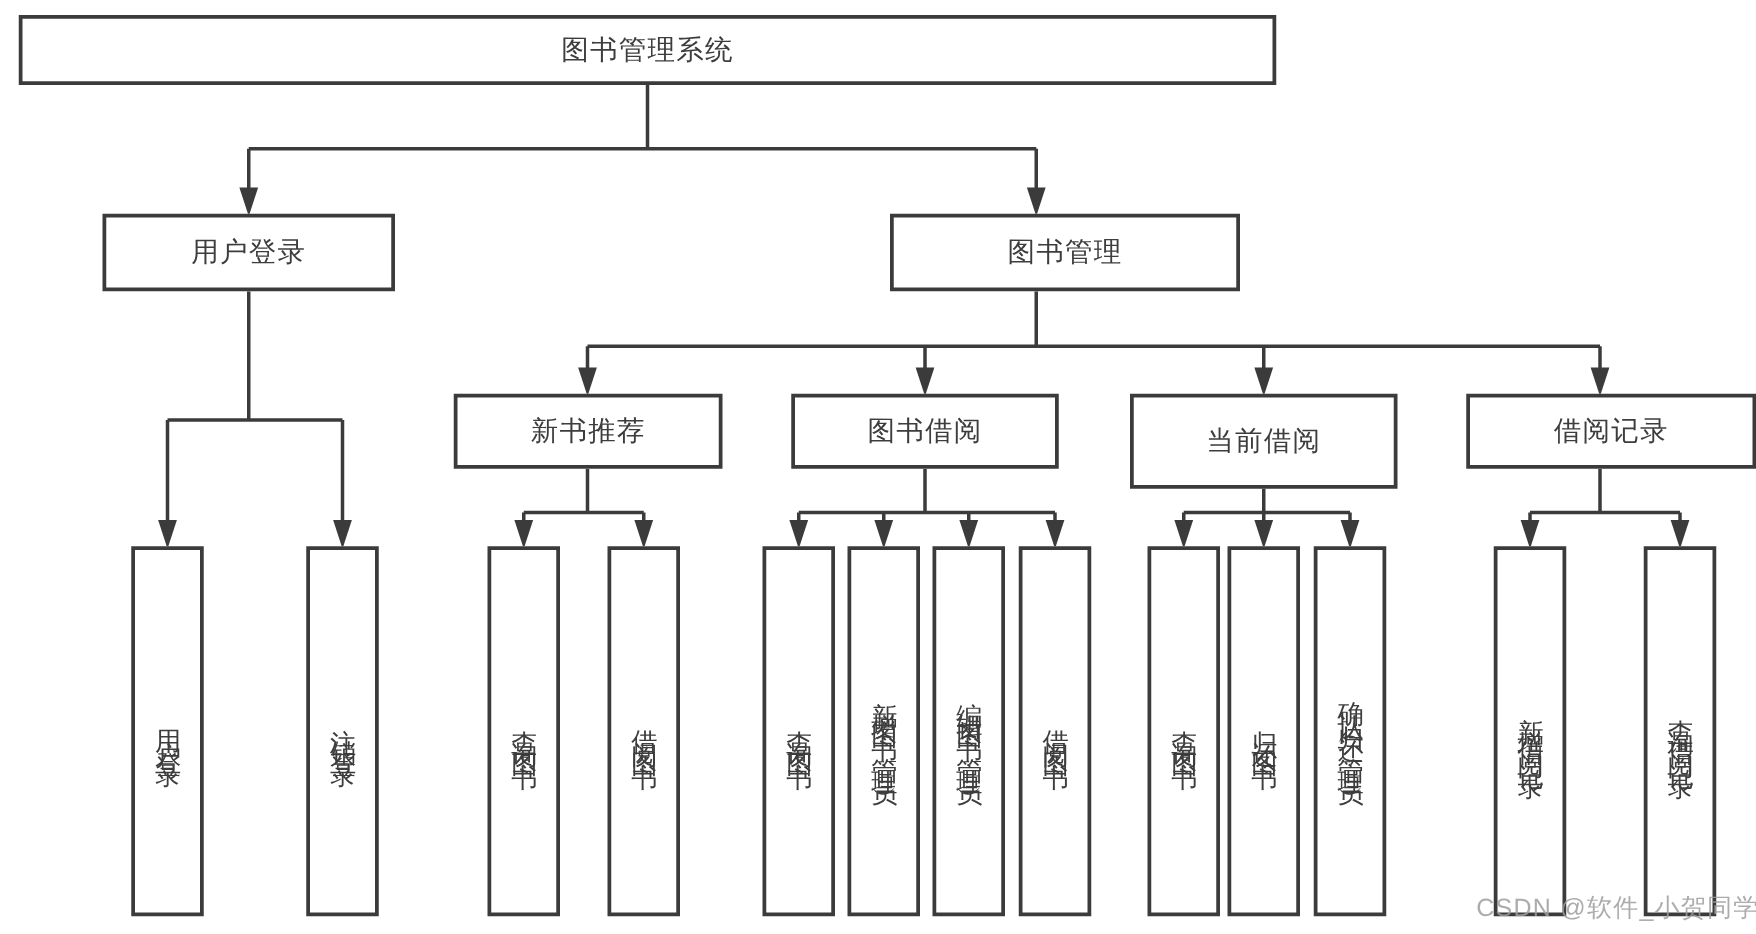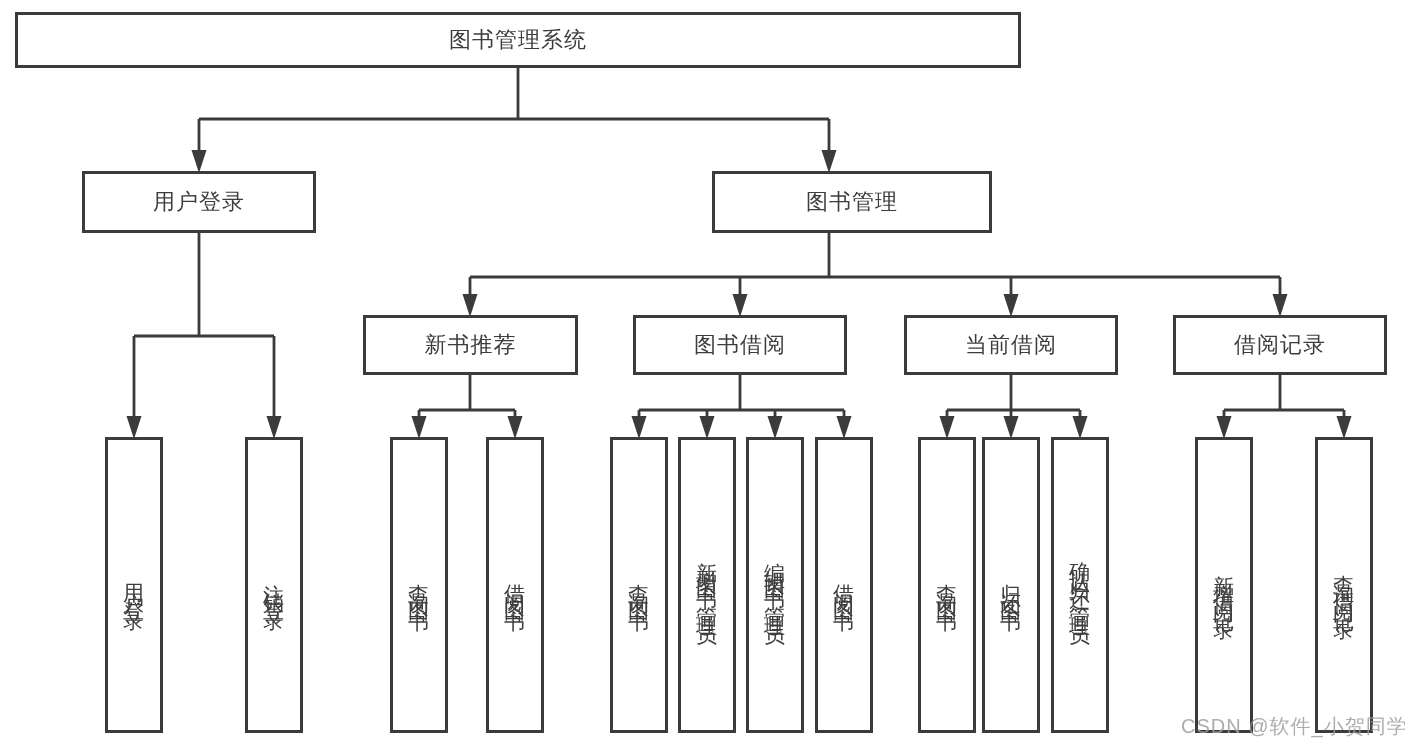--- a/index.html
+++ b/index.html
@@ -117,24 +117,24 @@
   <div class="node hnode" style="left:712px;top:171px;width:280px;height:62px">
     <span class="lbl">图书管理</span>
   </div>
 
   <div class="node hnode" style="left:633px;top:315px;width:214px;height:60px">
     <span class="lbl">图书借阅</span>
   </div>
   <div class="node hnode" style="left:363px;top:315px;width:215px;height:60px">
     <span class="lbl">新书推荐</span>
   </div>
-  <div class="node hnode" style="left:904px;top:315px;width:214px;height:60px">
+  <div class="node hnode" style="left:904px;top:315px;width:214px;height:76px">
     <span class="lbl">当前借阅</span>
   </div>
-  <div class="node hnode" style="left:1173px;top:315px;width:214px;height:60px">
+  <div class="node hnode" style="left:1173px;top:315px;width:232px;height:60px">
     <span class="lbl">借阅记录</span>
   </div>
 
   <div class="node vnode" style="left:105px;top:437px;width:58px;height:296px">
     <span class="lbl">用户登录</span>
   </div>
   <div class="node vnode" style="left:245px;top:437px;width:58px;height:296px">
     <span class="lbl">注销登录</span>
   </div>
 

